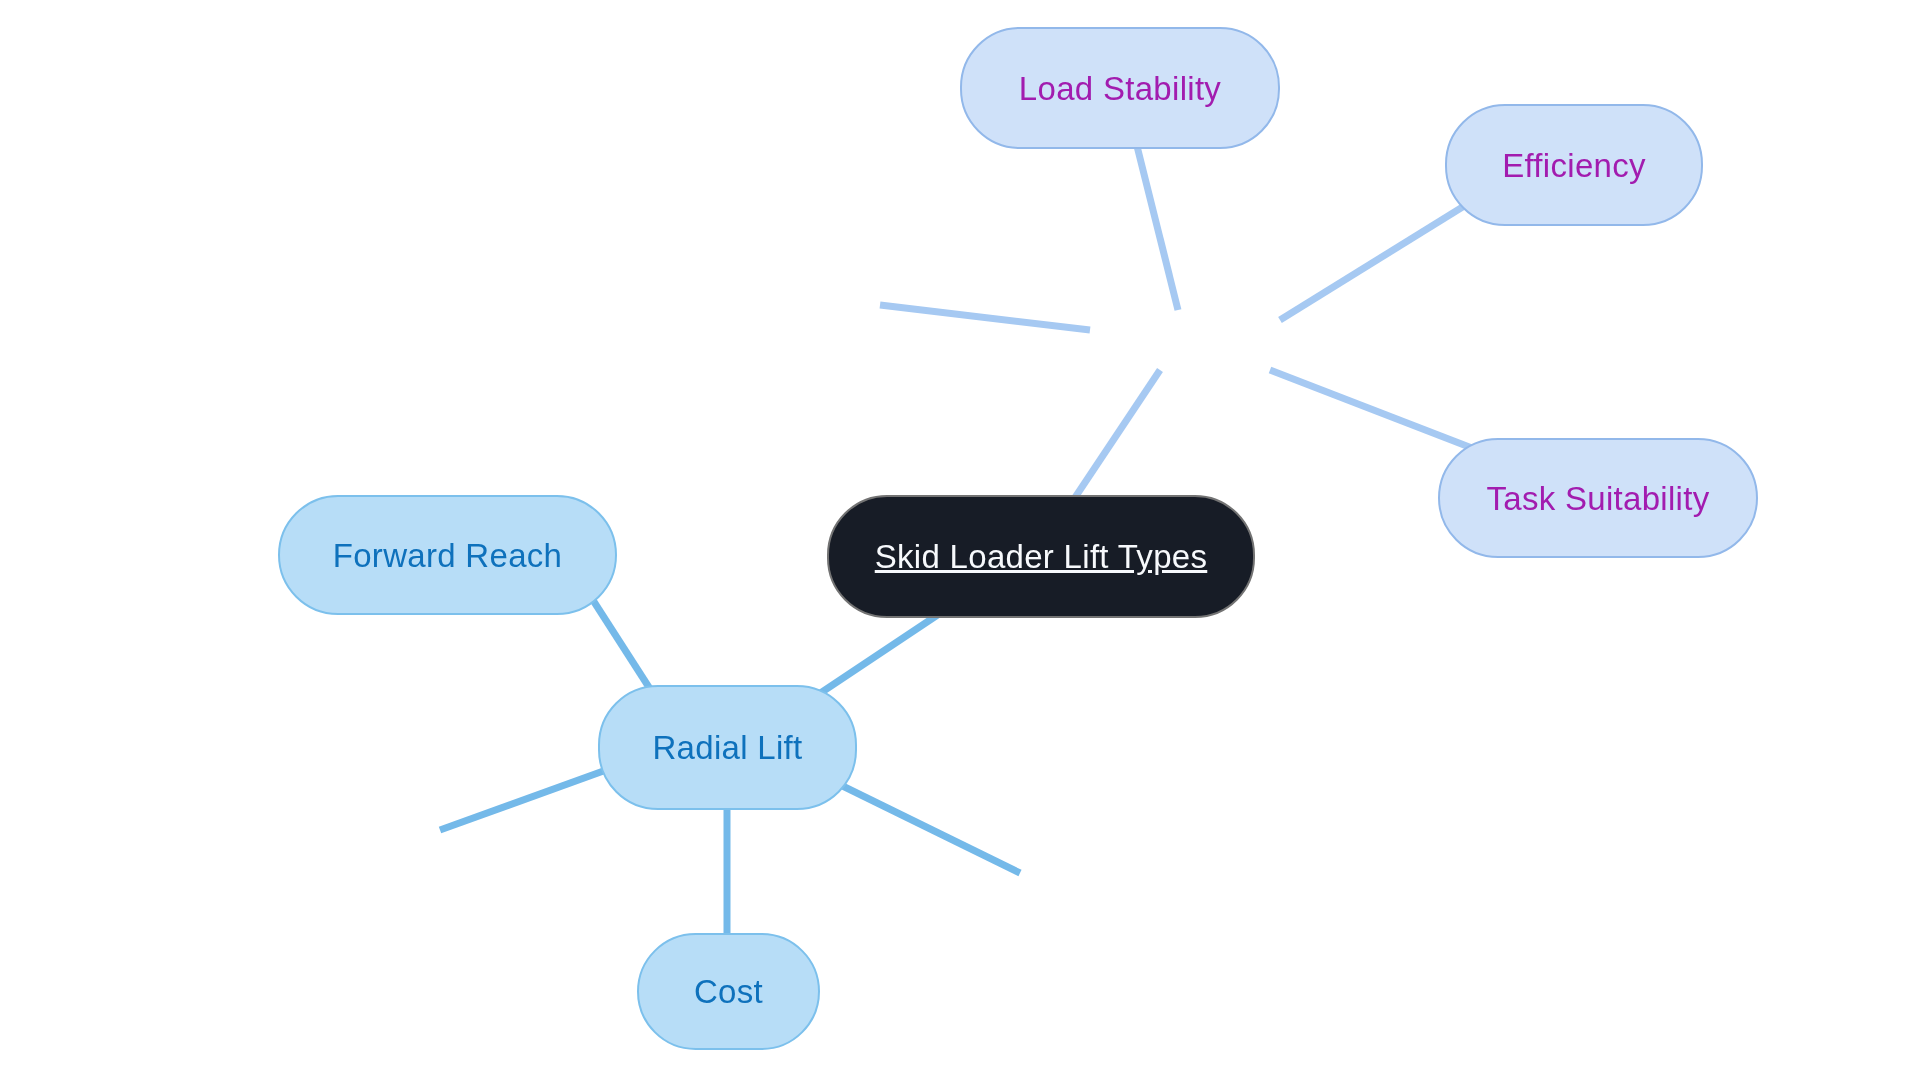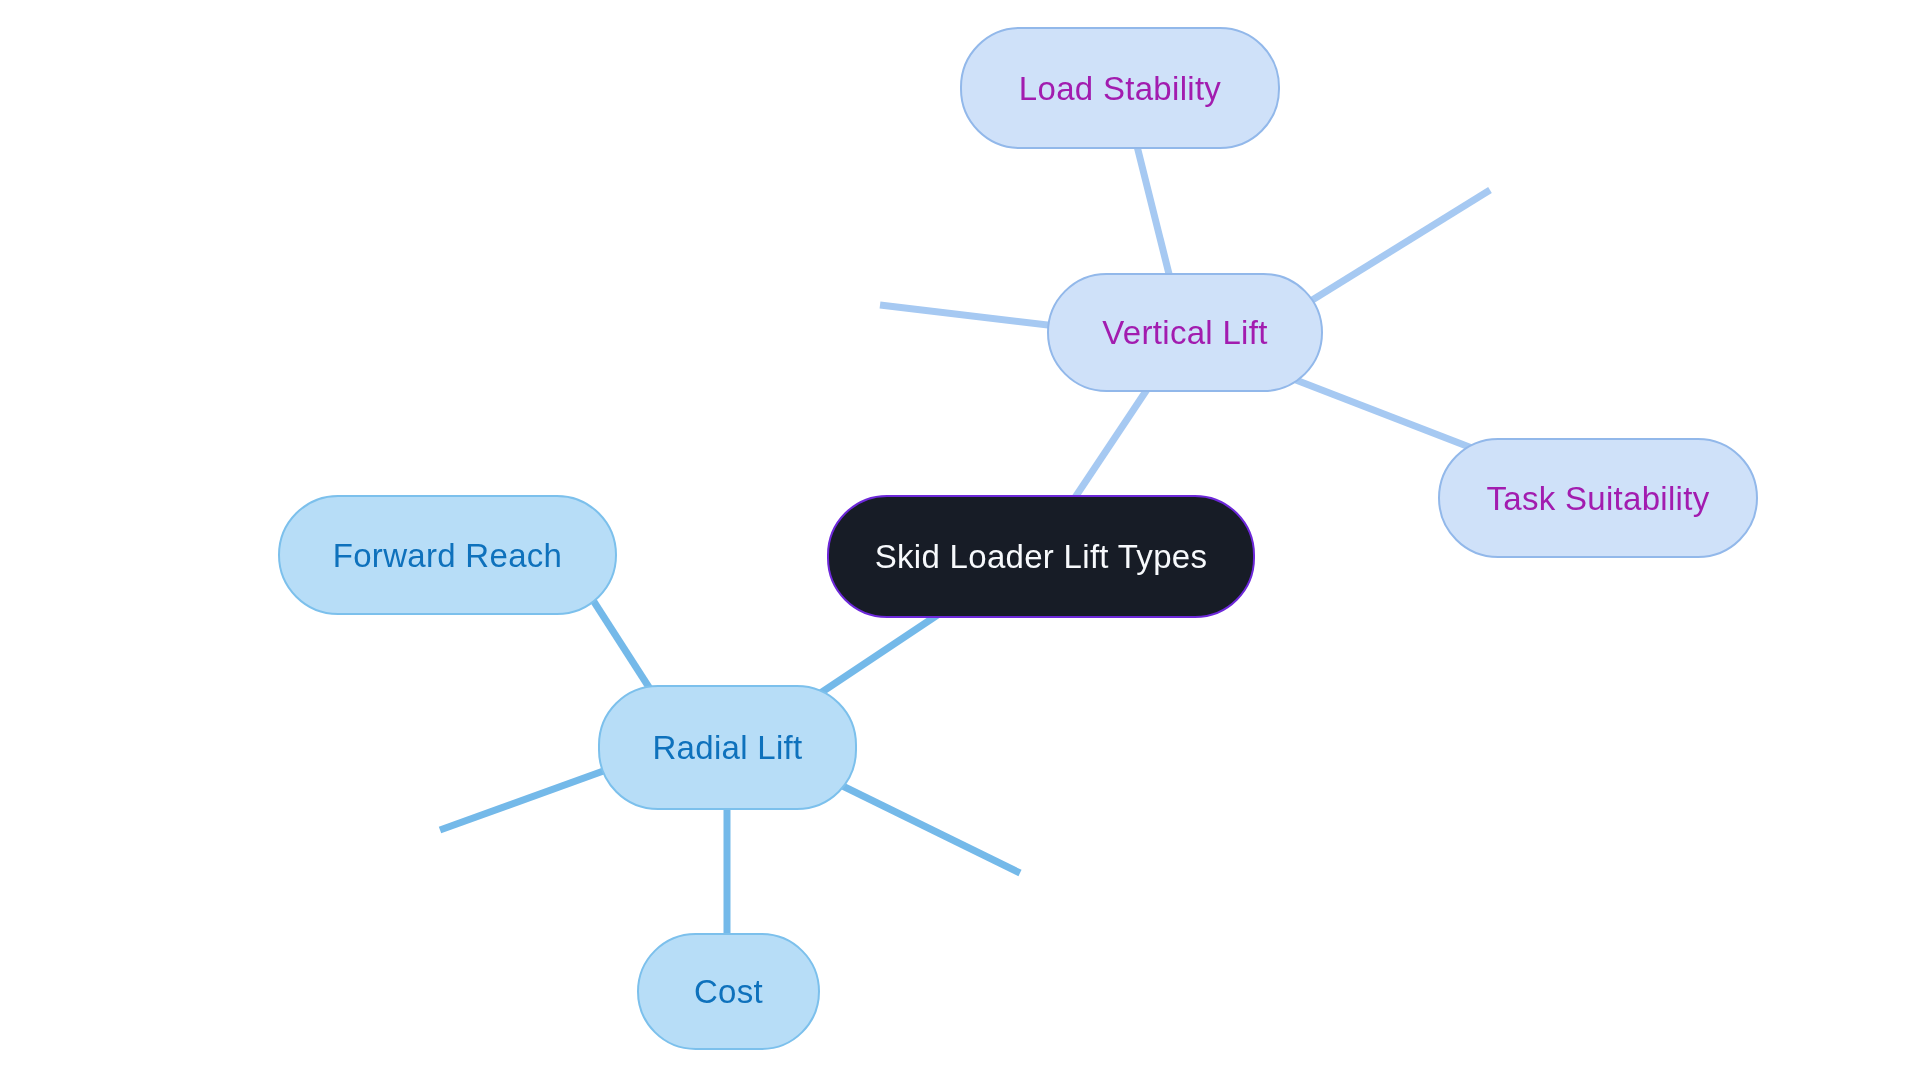--- a/index.html
+++ b/index.html
@@ -33,22 +33,23 @@
     border: 2px solid #92b8ea;
     color: #a21caf;
   }
   .branch-b {               
     background: #b7ddf7;
     border: 2px solid #7cc0ec;
     color: #0e71bc;
   }
   .root-node {
     background: #171c26;
-    border: 2px solid #6d28d9;
+    border: 2px solid #737373;
     color: #f7f9fc;
+    text-decoration: underline;
   }
 </style>
 </head>
 <body>
 
 <div class="canvas">
 
   <svg class="edges" width="1920" height="1083" viewBox="0 0 1920 1083">
 
     <line x1="1128" y1="110" x2="1178" y2="310" stroke="#a6c9f2" stroke-width="7"></line>
@@ -61,25 +62,25 @@
     <line x1="580" y1="580" x2="670" y2="720" stroke="#74b9e9" stroke-width="7"></line>
     <line x1="620" y1="765" x2="440" y2="830" stroke="#74b9e9" stroke-width="7"></line>
     <line x1="727" y1="780" x2="727" y2="990" stroke="#74b9e9" stroke-width="7"></line>
     <line x1="810" y1="770" x2="1020" y2="873" stroke="#74b9e9" stroke-width="7"></line>
   </svg>
 
   <div class="node root-node" style="left:827px; top:495px; width:428px; height:123px;">
     <span>Skid Loader Lift Types</span>
   </div>
 
-  <div class="node branch-a" style="left:1047px; top:273px; width:276px; height:119px;">
-    <span>Vertical Lift</span>
-  </div>
   <div class="node branch-a" style="left:960px; top:27px; width:320px; height:122px;">
     <span>Load Stability</span>
+  </div>
+  <div class="node branch-a" style="left:1445px; top:104px; width:258px; height:122px;">
+    <span>Efficiency</span>
   </div>
   <div class="node branch-a" style="left:1438px; top:438px; width:320px; height:120px;">
     <span>Task Suitability</span>
   </div>
 
   <div class="node branch-b" style="left:598px; top:685px; width:259px; height:125px;">
     <span>Radial Lift</span>
   </div>
   <div class="node branch-b" style="left:278px; top:495px; width:339px; height:120px;">
     <span>Forward Reach</span>

